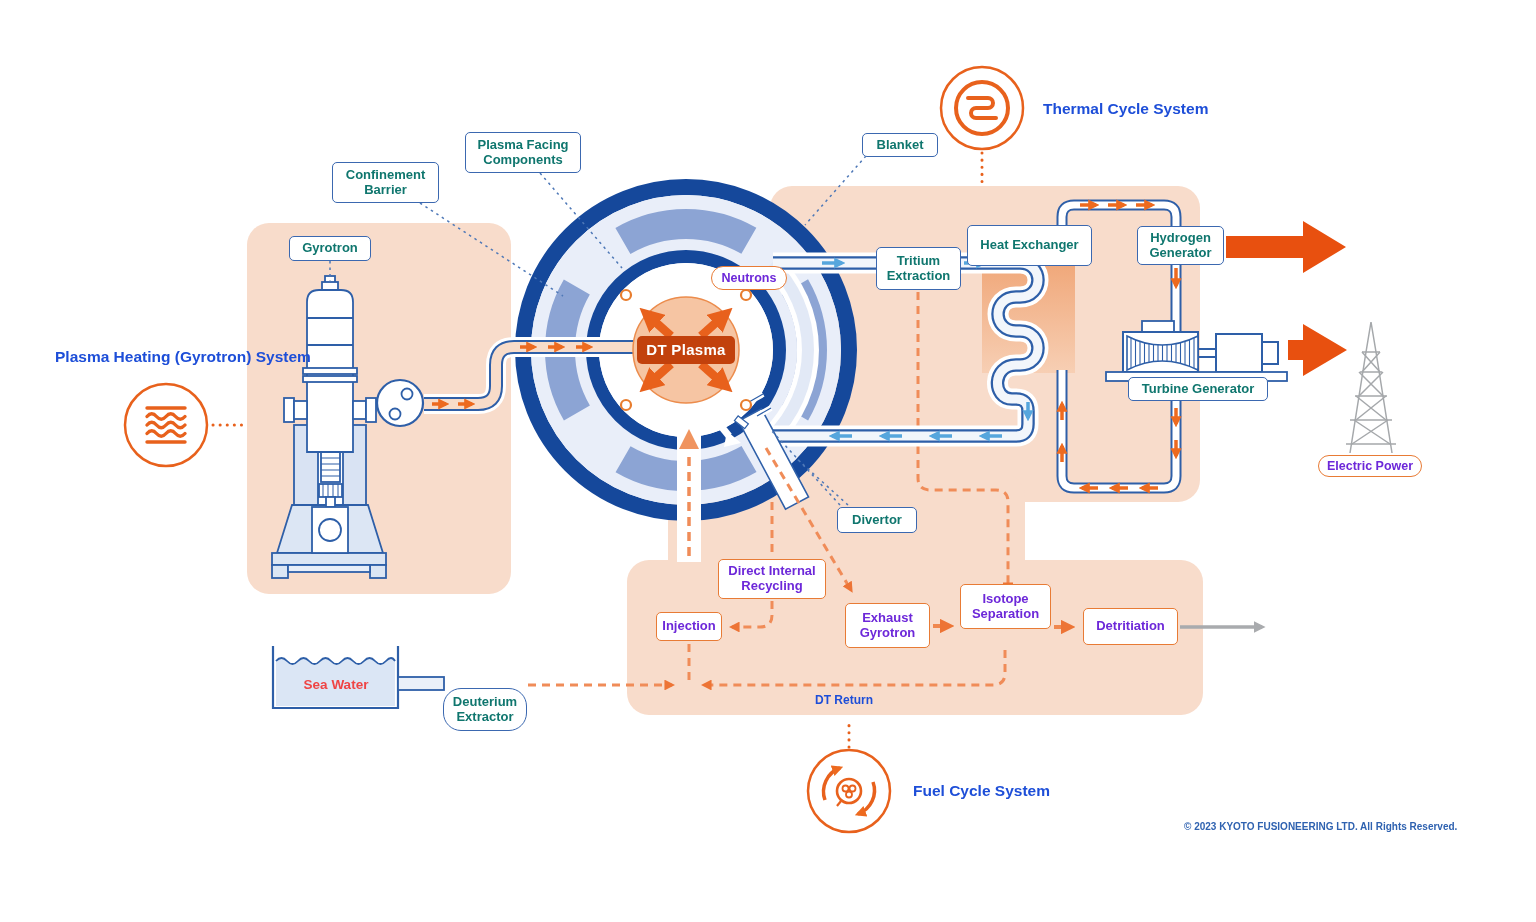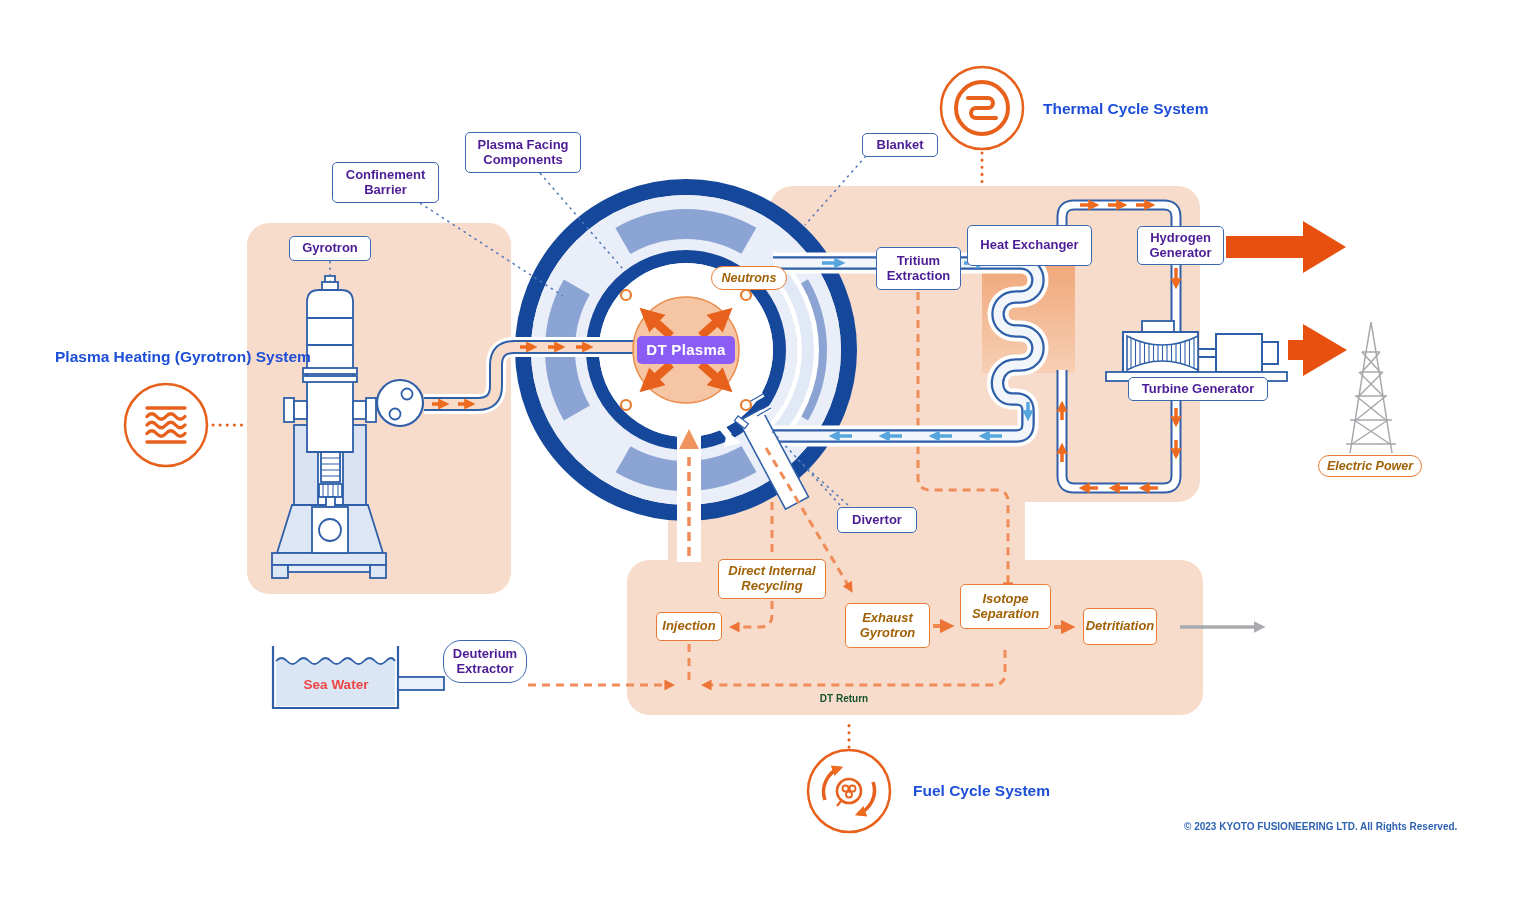--- a/index.html
+++ b/index.html
@@ -3,28 +3,28 @@
 <meta charset="utf-8">
 <style>
   html,body{margin:0;padding:0;background:#ffffff;}
   body{width:1536px;height:922px;position:relative;overflow:hidden;
        font-family:"Liberation Sans", sans-serif;}
   #stage{position:absolute;left:0;top:0;width:1536px;height:922px;}
   svg{position:absolute;left:0;top:0;}
   .lbl,.lblo{position:absolute;box-sizing:border-box;background:#ffffff;
     display:flex;align-items:center;justify-content:center;text-align:center;
     font-size:13px;font-weight:700;line-height:1.12;border-radius:5px;}
-  .lbl{border:1.6px solid #3B68B0;color:#4c1d95;}
-  .lblo{border:1.6px solid #E87B35;color:#a16207;font-style:italic;}
+  .lbl{border:1.6px solid #3B68B0;color:#0f766e;}
+  .lblo{border:1.6px solid #E87B35;color:#6d28d9;}
   .pill{border-radius:13px;font-size:12.5px;}
-  .dark{background:#8b5cf6;border:none;color:#ffffff;font-size:15px;letter-spacing:.3px;}
+  .dark{background:#c2410c;border:none;color:#ffffff;font-size:15px;letter-spacing:.3px;}
   .hd{position:absolute;color:#1d4ed8;font-size:15.5px;font-weight:700;white-space:nowrap;}
   .plain{position:absolute;background:none;border:none;font-weight:700;}
   .txtblue{color:#ef4444;font-size:13.5px;}
-  .txtor{color:#14532d;font-size:10px;}
+  .txtor{color:#1d4ed8;font-size:12px;}
   .copy{position:absolute;color:#2F62B0;font-size:10px;font-weight:600;white-space:nowrap;}
 </style>
 </head>
 <body>
 
 <div id="stage">
 
 <svg width="1536" height="922" viewBox="0 0 1536 922">
   <defs>
     <marker id="aOr" viewBox="0 0 10 10" refX="7" refY="5" markerWidth="3.6" markerHeight="3.6" orient="auto-start-reverse">
@@ -285,20 +285,20 @@
 <div class="lbl" style="left:876px;top:247px;width:85px;height:43px;">Tritium Extraction</div>
 <div class="lbl" style="left:967px;top:225px;width:125px;height:41px;">Heat Exchanger</div>
 <div class="lbl" style="left:1137px;top:226px;width:87px;height:39px;">Hydrogen Generator</div>
 <div class="lbl" style="left:1128px;top:377px;width:140px;height:24px;">Turbine Generator</div>
 <div class="lblo pill" style="left:1318px;top:455px;width:104px;height:22px;">Electric Power</div>
 <div class="lbl" style="left:837px;top:507px;width:80px;height:26px;">Divertor</div>
 <div class="lblo" style="left:718px;top:559px;width:108px;height:40px;">Direct Internal Recycling</div>
 <div class="lblo" style="left:656px;top:612px;width:66px;height:29px;">Injection</div>
 <div class="lblo" style="left:845px;top:603px;width:85px;height:45px;">Exhaust Gyrotron</div>
 <div class="lblo" style="left:960px;top:584px;width:91px;height:45px;">Isotope Separation</div>
-<div class="lblo" style="left:1083px;top:608px;width:74px;height:37px;">Detritiation</div>
+<div class="lblo" style="left:1083px;top:608px;width:95px;height:37px;">Detritiation</div>
 <div class="plain txtor" style="left:798px;top:693px;width:92px;text-align:center;">DT Return</div>
 <div class="plain txtblue" style="left:276px;top:677px;width:120px;text-align:center;">Sea Water</div>
-<div class="lbl" style="left:443px;top:640px;width:84px;height:43px;border-radius:18px;">Deuterium Extractor</div>
+<div class="lbl" style="left:443px;top:688px;width:84px;height:43px;border-radius:18px;">Deuterium Extractor</div>
 
 <div class="copy" style="left:1184px;top:821px;text-align:right;">© 2023 KYOTO FUSIONEERING LTD.  All Rights Reserved.</div>
 
 </div>
 
 </body></html>

